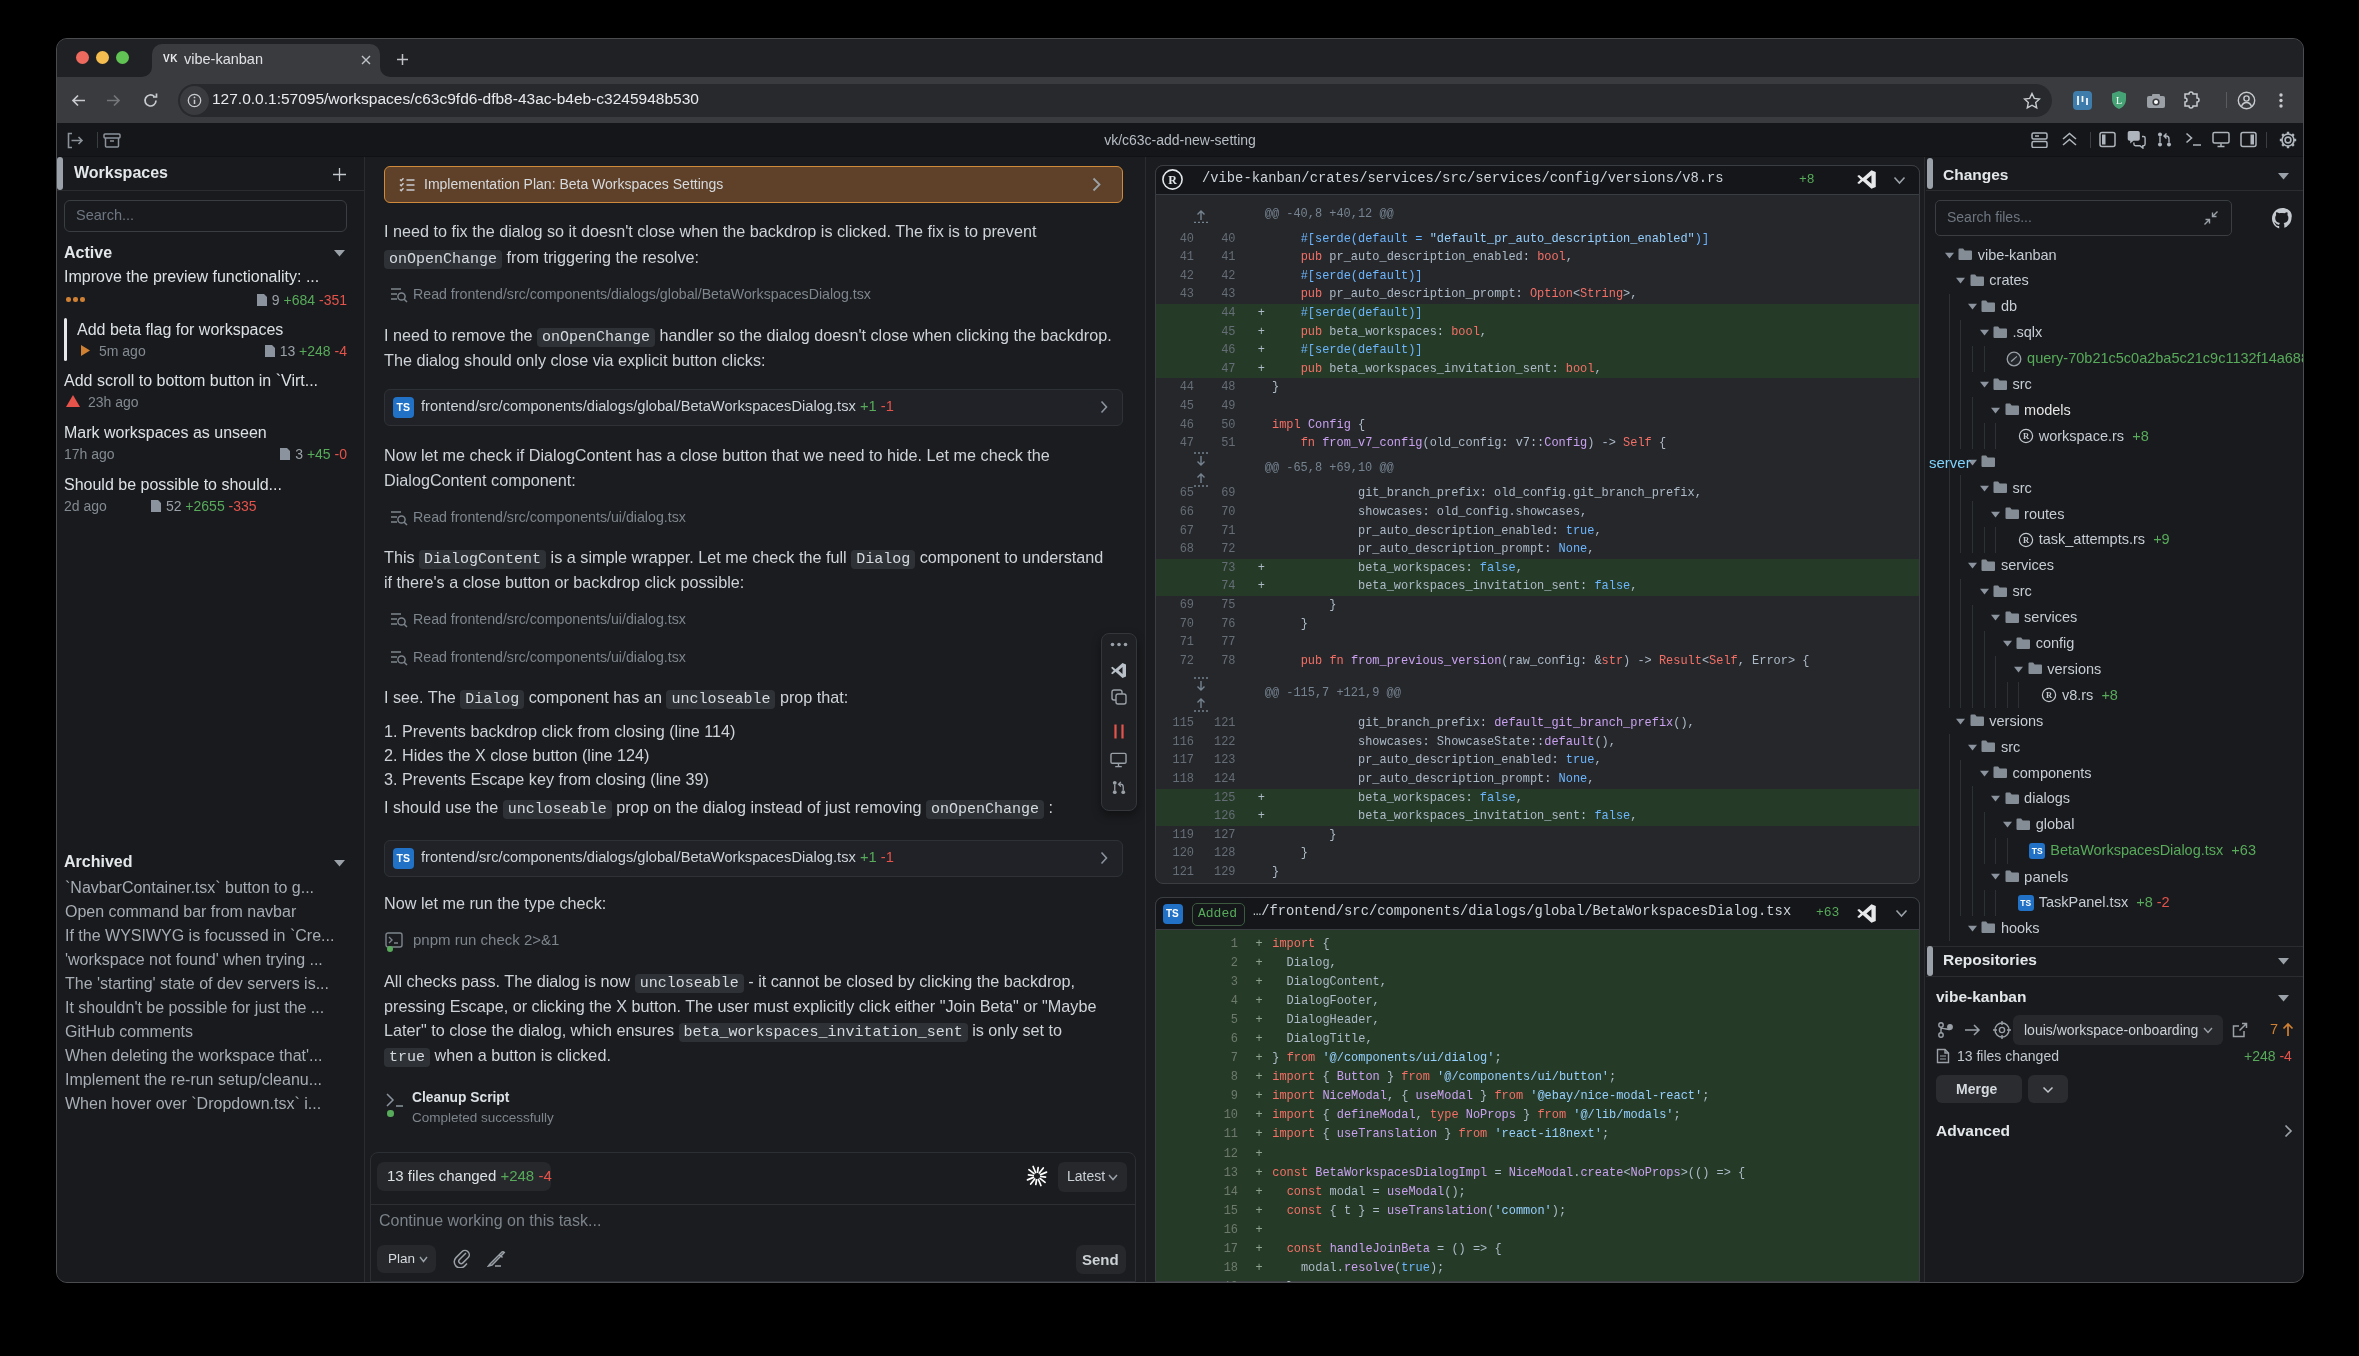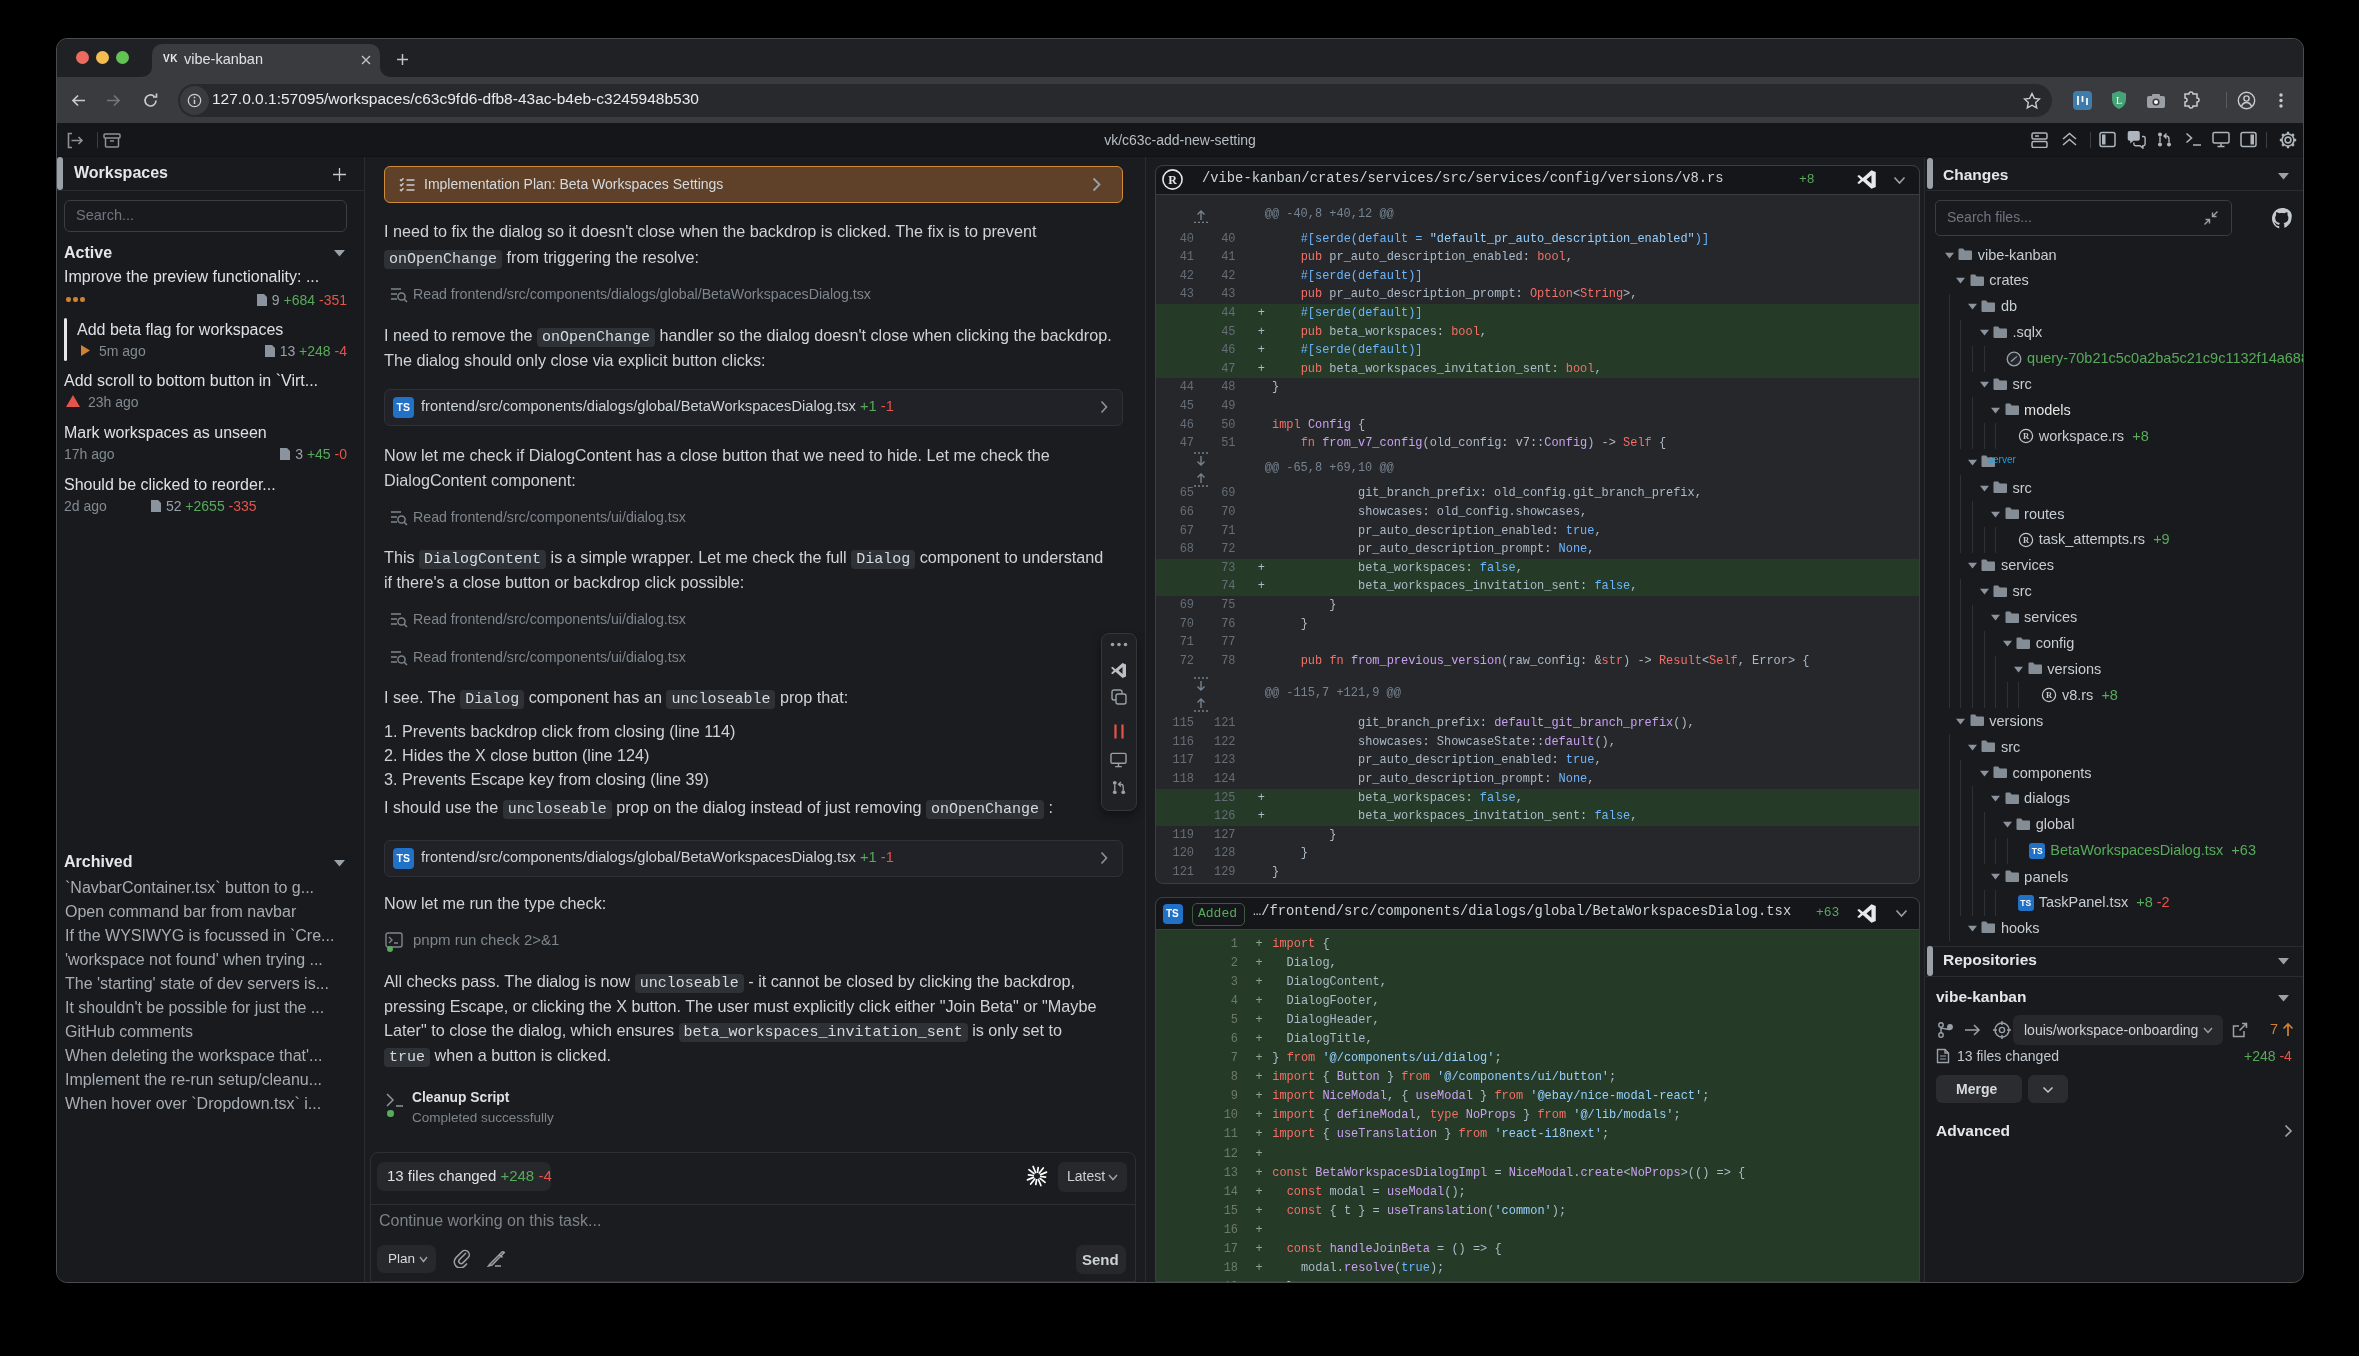--- a/index.html
+++ b/index.html
@@ -176,21 +176,21 @@
       <div class="abs t" style="left:64px;top:372px;color:#dce1e6;font-size:16px">Add scroll to bottom button in `Virt...</div>
       <svg class="abs" style="left:66px;top:395px" width="14" height="12" viewBox="0 0 14 12">
         <path d="M7 0 L14 12 H0 Z" fill="#e5534b"></path>
       </svg>
       <div class="abs t" style="left:88px;top:394px;font-size:14px;color:#828a92">23h ago</div>
       <div class="abs t" style="left:64px;top:424px;color:#dce1e6;font-size:16px">Mark workspaces as unseen</div>
       <div class="abs t" style="left:64px;top:446px;font-size:14px;color:#828a92">17h ago</div>
       <div class="abs t" style="left:150px;top:446px;width:197px;text-align:right;font-size:14px;color:#9aa1a8"><svg width="12" height="14" viewBox="0 0 12 14" style="display:inline;vertical-align:-2px">
           <path d="M1 1 H8 L11 4 V13 H1 Z" fill="#8b949e"></path>
         </svg> 3 <span class="grn">+45</span> <span class="red">-0</span></div>
-      <div class="abs t" style="left:64px;top:476px;color:#dce1e6;font-size:16px">Should be clicked to reorder...</div>
+      <div class="abs t" style="left:64px;top:476px;color:#dce1e6;font-size:16px">Should be possible to should...</div>
       <div class="abs t" style="left:64px;top:498px;font-size:14px;color:#828a92">2d ago</div>
       <div class="abs t" style="left:150px;top:498px;width:197px;text-align:left;font-size:14px;color:#9aa1a8"><svg width="12" height="14" viewBox="0 0 12 14" style="display:inline;vertical-align:-2px">
           <path d="M1 1 H8 L11 4 V13 H1 Z" fill="#8b949e"></path>
         </svg> 52 <span class="grn">+2655</span> <span class="red">-335</span></div>
       <div class="abs t" style="left:64px;top:853px;font-size:16px;font-weight:bold;color:#e3e7ea">Archived</div>
       <svg class="abs" style="left:334px;top:859px" width="11" height="8" viewBox="0 0 11 8">
         <path d="M0 1 H11 L5.5 7.5 Z" fill="#9aa1a8"></path>
       </svg>
       <div class="abs t" style="left:65px;top:879px;font-size:16px;color:#a6adb4">`NavbarContainer.tsx` button to g...</div>
       <div class="abs t" style="left:65px;top:903px;font-size:16px;color:#a6adb4">Open command bar from navbar</div>
@@ -698,21 +698,21 @@
         <circle cx="8" cy="8" r="6.6" fill="none" stroke="#c3c9cf" stroke-width="1.2"></circle>
         <text x="8" y="11.4" font-size="8.5" font-weight="bold" fill="#c3c9cf" text-anchor="middle" font-family="Liberation Serif">R</text>
       </svg>
       <div class="abs t" style="left:2038.7px;top:427.8px;font-size:14.5px;color:#c6cdd4">workspace.rs&nbsp;&nbsp;<span class="grn">+8</span></div>
       <svg class="abs" style="left:1967.9px;top:458.7px" width="9" height="7" viewBox="0 0 9 7">
         <path d="M0 .8 H9 L4.5 6.5 Z" fill="#8b949e"></path>
       </svg>
       <svg class="abs" style="left:1981.4px;top:455.2px" width="15" height="13" viewBox="0 0 15 13">
         <path d="M.5 1.5 a1 1 0 0 1 1-1 h3.6 l1.6 2 h6.3 a1 1 0 0 1 1 1 v7.5 a1 1 0 0 1 -1 1 H1.5 a1 1 0 0 1 -1-1 Z" fill="#848d96"></path>
       </svg>
-      <div class="abs t" style="left:1988px;top:453.7px;font-size:10px;color:#0ea5e9">server</div>
+      <div class="abs t" style="left:1929px;top:453.7px;font-size:15px;color:#7dd3fc">server</div>
       <svg class="abs" style="left:1979.5px;top:484.6px" width="9" height="7" viewBox="0 0 9 7">
         <path d="M0 .8 H9 L4.5 6.5 Z" fill="#8b949e"></path>
       </svg>
       <svg class="abs" style="left:1993.0px;top:481.1px" width="15" height="13" viewBox="0 0 15 13">
         <path d="M.5 1.5 a1 1 0 0 1 1-1 h3.6 l1.6 2 h6.3 a1 1 0 0 1 1 1 v7.5 a1 1 0 0 1 -1 1 H1.5 a1 1 0 0 1 -1-1 Z" fill="#848d96"></path>
       </svg>
       <div class="abs t" style="left:2012.5px;top:479.6px;font-size:14.5px;color:#c6cdd4">src</div>
       <svg class="abs" style="left:1991.1px;top:510.5px" width="9" height="7" viewBox="0 0 9 7">
         <path d="M0 .8 H9 L4.5 6.5 Z" fill="#8b949e"></path>
       </svg>

